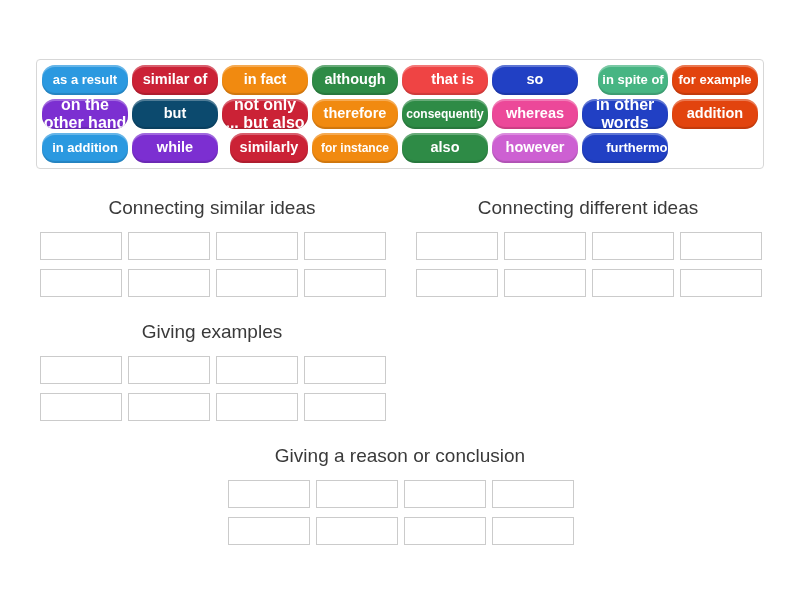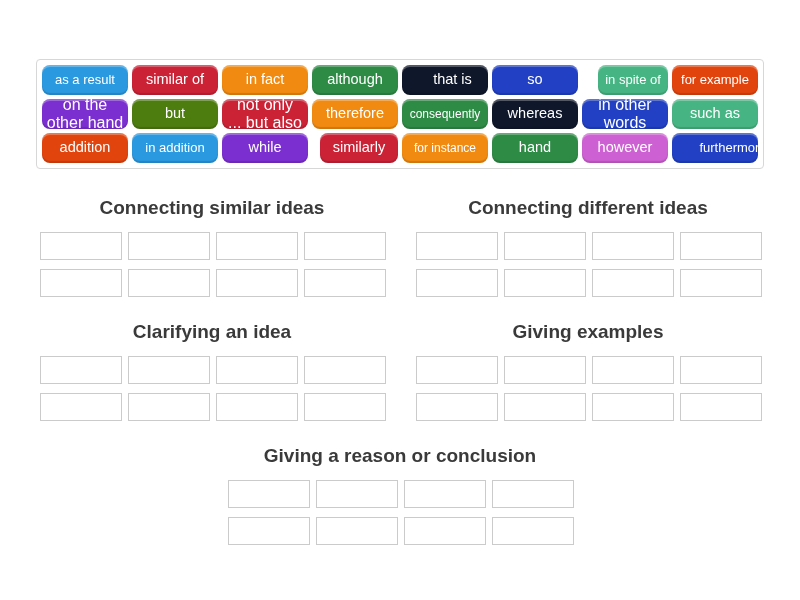--- a/index.html
+++ b/index.html
@@ -22,23 +22,23 @@
     border: 1px solid #d7d7d7;
     border-radius: 4px;
     padding: 5px;
     display: grid;
     grid-template-columns: repeat(8, 1fr);
     gap: 4px 4px;
     background: #ffffff;
   }
   .chip {
     height: 30px;
-    border-radius: 8px;
+    border-radius: 13px;
     color: #ffffff;
-    font-weight: 400;
+    font-weight: 700;
     font-size: 14.5px;
     line-height: 1.05;
     display: flex;
     align-items: center;
     justify-content: center;
     text-align: center;
     white-space: pre-line;
     cursor: grab;
     box-shadow: inset 0 2px 0 rgba(255,255,255,0.28),
                 inset 0 -2px 1px rgba(0,0,0,0.14);
@@ -48,21 +48,20 @@
   .chip.len11 { font-size: 13px; }
   .chip.len12 { font-size: 12px; }
   .chip.twoline { font-size: 16px; line-height: 1.15; }
   
   .groups {
     margin-top: 24px;
     display: grid;
     grid-template-columns: 1fr 1fr;
     column-gap: 24px;
     row-gap: 20px;
-    font-weight: bold;
   }
   .group {
     display: flex;
     flex-direction: column;
     align-items: center;
   }
   .group.full { grid-column: 1 / -1; }
   .group-title {
     font-size: 19px;
     color: #3a3a3a;
@@ -84,73 +83,59 @@
 </style>
 </head>
 <body>
 
 <div class="stage">
   <div class="tray" id="tray">
       <div class="chip len11" style="background: rgb(43, 153, 224);">as a result</div>
       <div class="chip" style="background: rgb(203, 34, 54);">similar of</div>
       <div class="chip" style="background: rgb(241, 138, 16);">in fact</div>
       <div class="chip" style="background: rgb(46, 139, 70);">although</div>
-      <div class="chip" style="background: #0f172a; padding-left: 15px;">that is</div>
+      <div class="chip" style="background: #ef4444; padding-left: 15px;">that is</div>
       <div class="chip" style="background: rgb(33, 64, 196);">so</div>
       <div class="chip len11" style="background: rgb(71, 181, 131); margin-left: 16px;">in spite of</div>
       <div class="chip len11" style="background: rgb(226, 68, 14);">for example</div>
       <div class="chip twoline" style="background: rgb(124, 47, 209);">on the
 other hand</div>
-      <div class="chip" style="background: #4d7c0f;">but</div>
+      <div class="chip" style="background: #0c4a6e;">but</div>
       <div class="chip twoline" style="background: rgb(203, 34, 54);">not only
 ... but also</div>
       <div class="chip" style="background: rgb(241, 138, 16);">therefore</div>
       <div class="chip len12" style="background: rgb(46, 139, 70);">consequently</div>
-      <div class="chip" style="background: #0f172a;">whereas</div>
+      <div class="chip" style="background: #ec4899;">whereas</div>
       <div class="chip twoline" style="background: rgb(33, 64, 196);">in other
 words</div>
-      <div class="chip" style="background: rgb(71, 181, 131);">such as</div>
       <div class="chip" style="background: rgb(226, 68, 14);">addition</div>
       <div class="chip len11" style="background: rgb(43, 153, 224);">in addition</div>
       <div class="chip" style="background: rgb(124, 47, 209);">while</div>
       <div class="chip" style="background: rgb(203, 34, 54); margin-left: 8px;">similarly</div>
       <div class="chip len12" style="background: rgb(241, 138, 16);">for instance</div>
-      <div class="chip" style="background: rgb(46, 139, 70);">hand</div>
+      <div class="chip" style="background: rgb(46, 139, 70);">also</div>
       <div class="chip" style="background: rgb(205, 96, 210);">however</div>
       <div class="chip len11" style="background: rgb(33, 64, 196); padding-left: 36px;">furthermore</div>
     </div>
   <div class="groups" id="groups">
       <div class="group">
     <div class="group-title">Connecting similar ideas</div>
     <div class="slots">
           <div class="slot"></div>
           <div class="slot"></div>
           <div class="slot"></div>
           <div class="slot"></div>
           <div class="slot"></div>
           <div class="slot"></div>
           <div class="slot"></div>
           <div class="slot"></div>
         </div>
   </div>
       <div class="group">
     <div class="group-title">Connecting different ideas</div>
-    <div class="slots">
-          <div class="slot"></div>
-          <div class="slot"></div>
-          <div class="slot"></div>
-          <div class="slot"></div>
-          <div class="slot"></div>
-          <div class="slot"></div>
-          <div class="slot"></div>
-          <div class="slot"></div>
-        </div>
-  </div>
-      <div class="group">
-    <div class="group-title">Clarifying an idea</div>
     <div class="slots">
           <div class="slot"></div>
           <div class="slot"></div>
           <div class="slot"></div>
           <div class="slot"></div>
           <div class="slot"></div>
           <div class="slot"></div>
           <div class="slot"></div>
           <div class="slot"></div>
         </div>

